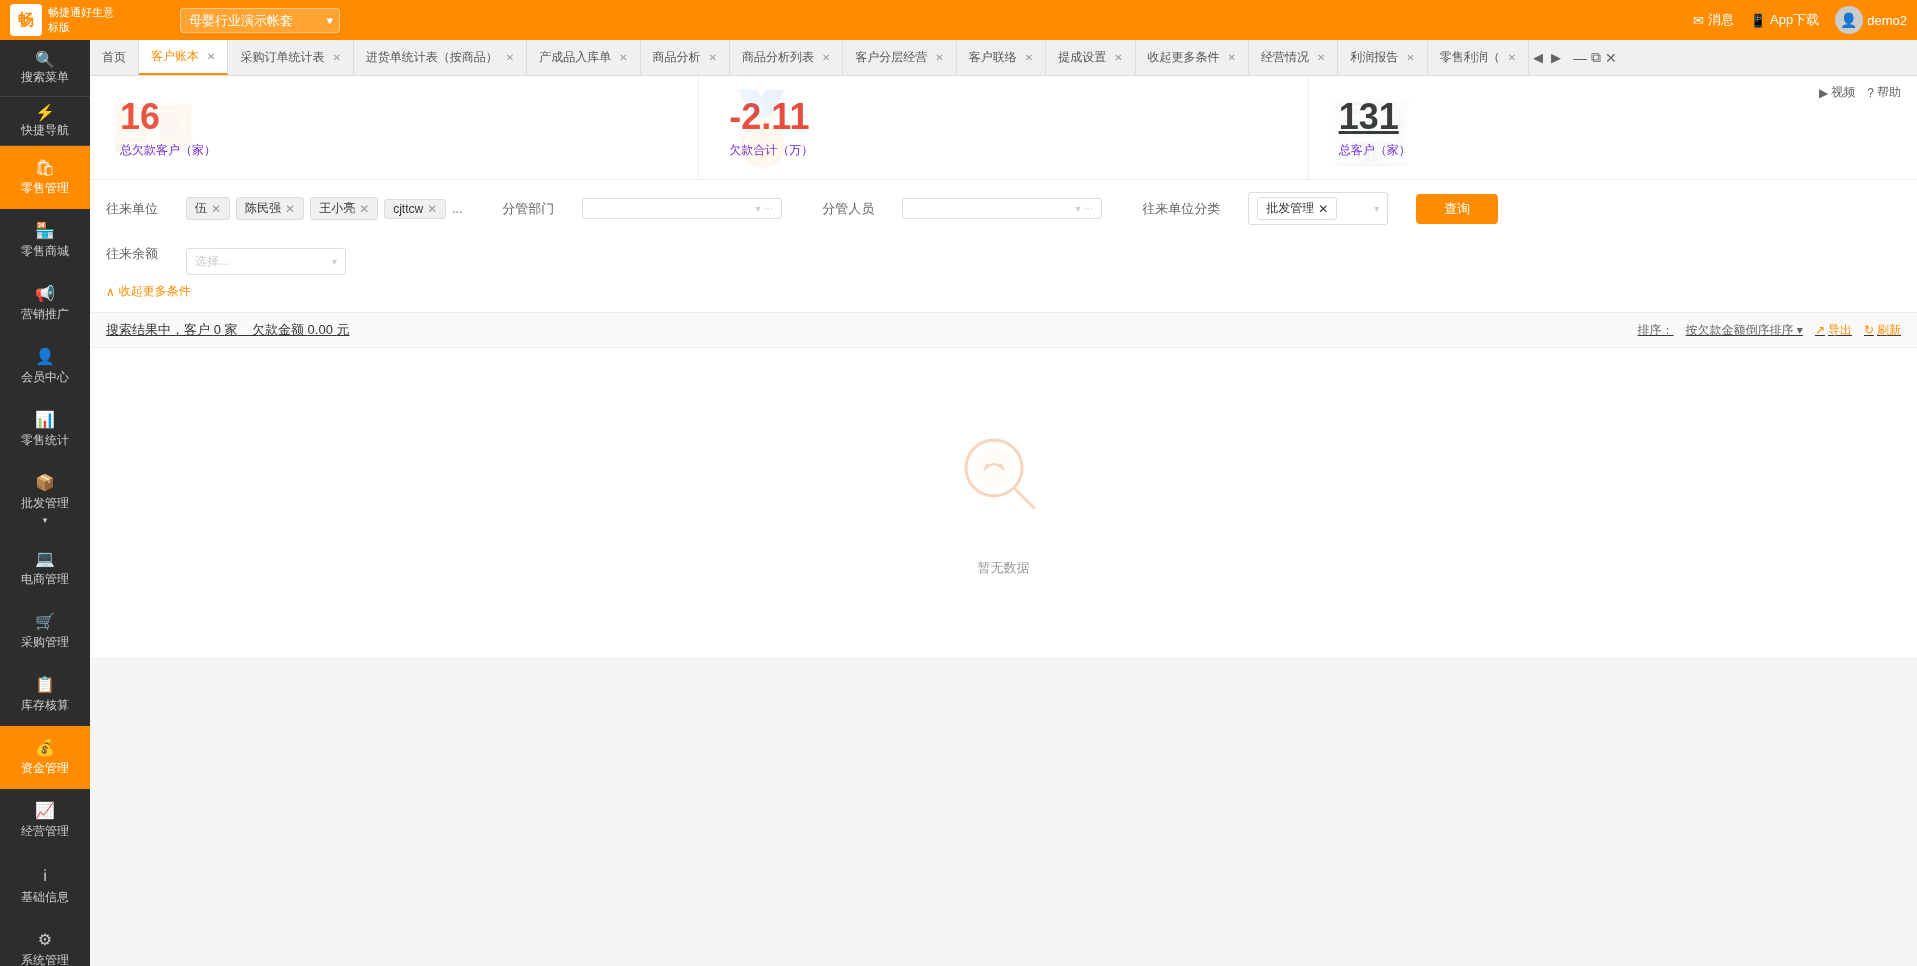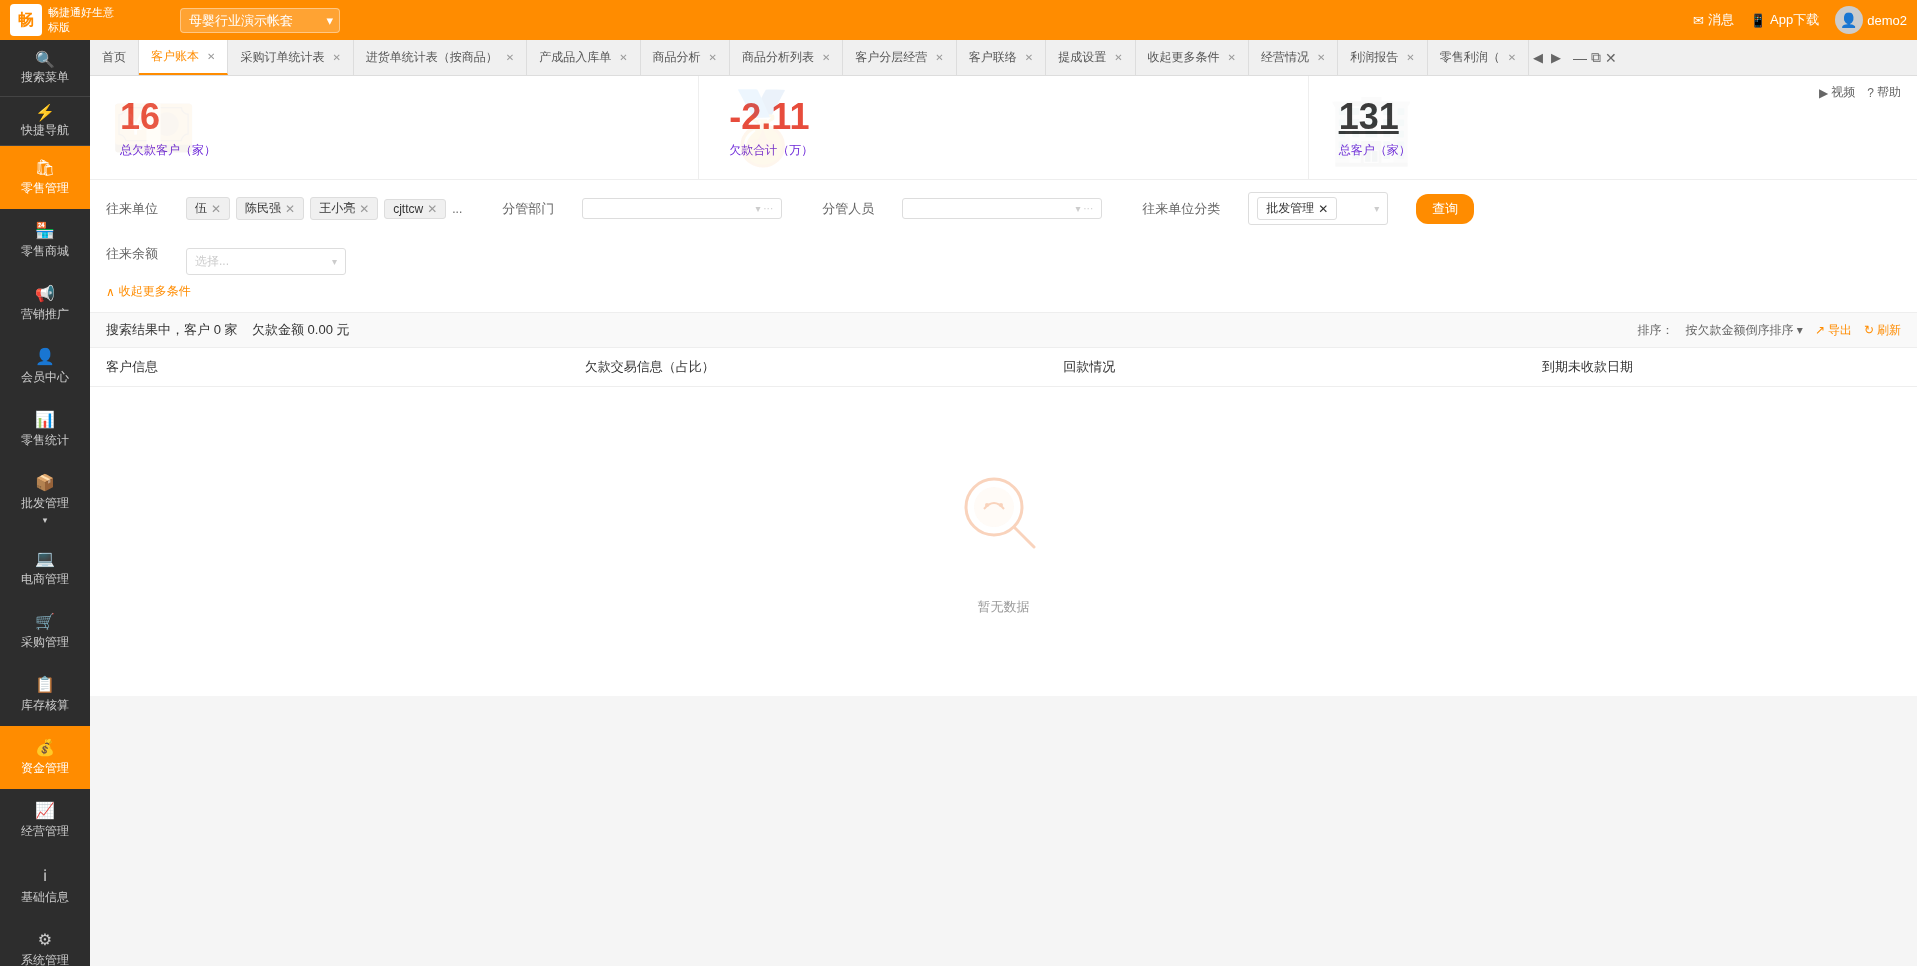--- a/index.html
+++ b/index.html
@@ -56,42 +56,42 @@
 
     
     .filter-area { background: white; padding: 12px 16px; border-bottom: 1px solid #eee; }
     .filter-row { display: flex; align-items: center; gap: 28px; margin-bottom: 8px; flex-wrap: wrap; }
     .filter-label { color: #666; font-size: 13px; white-space: nowrap; }
     .filter-tags { display: flex; align-items: center; gap: 6px; flex-wrap: wrap; }
     .filter-input-wrapper { border: 1px solid #ddd; border-radius: 3px; padding: 4px 8px; font-size: 12px; min-width: 120px; background: white; display: flex; align-items: center; gap: 4px; }
     .collapse-btn { display: flex; align-items: center; gap: 4px; color: #ff8c00; font-size: 12px; cursor: pointer; margin: 0 auto; }
 
     
-    .result-bar { background: #f9f9f9; padding: 8px 16px; display: flex; align-items: center; justify-content: space-between; border-bottom: 1px solid #eee; }
+    .result-bar { background: #f9f9f9; padding: 8px 16px; display: flex; align-items: center; justify-content: space-between; border-bottom: 1px solid #eee; text-decoration: underline; }
     .result-info { font-size: 13px; color: #666; }
     .result-info span { color: #333; }
     .result-actions { display: flex; align-items: center; gap: 12px; font-size: 12px; color: #666; }
     .result-actions .action-btn { display: flex; align-items: center; gap: 3px; cursor: pointer; color: #ff8c00; }
 
     
     .data-table { width: 100%; background: white; }
     .table-header { display: flex; padding: 10px 16px; border-bottom: 1px solid #eee; background: white; }
     .table-header .col { font-size: 13px; color: #333; font-weight: normal; }
     .col-customer { flex: 2; }
     .col-debt { flex: 2; }
     .col-repayment { flex: 2; }
     .col-date { flex: 1.5; }
 
     
     .empty-state { display: flex; flex-direction: column; align-items: center; justify-content: center; padding: 80px 16px; }
     .empty-icon { font-size: 80px; margin-bottom: 12px; opacity: 0.5; }
     .empty-text { color: #999; font-size: 13px; }
 
     
-    .query-btn { background: #ff8c00; color: white; border: none; border-radius: 12px; padding: 6px 16px; font-size: 13px; cursor: pointer; }
+    .query-btn { background: #ff8c00; color: white; border: none; border-radius: 4px; padding: 6px 28px; font-size: 13px; cursor: pointer; }
 
     
     .tag-item { display: inline-flex; align-items: center; background: #f0f0f0; border: 1px solid #ddd; border-radius: 3px; padding: 2px 8px; font-size: 12px; gap: 4px; }
     .tag-item .close { cursor: pointer; color: #999; }
     .tag-more-btn { color: #666; cursor: pointer; font-size: 12px; }
 
     .category-tag { background: white; border: 1px solid #ddd; border-radius: 3px; padding: 2px 8px; font-size: 12px; display: inline-flex; align-items: center; gap: 4px; }
   </style>
 </head>
 <body>
@@ -381,26 +381,20 @@
               <span>导出</span>
             </span>
             <span class="action-btn">
               <span>↻</span>
               <span>刷新</span>
             </span>
           </div>
         </div>
 
         <div class="data-table">
-          <div class="table-header">
-            <div class="col col-customer">客户信息</div>
-            <div class="col col-debt">欠款交易信息（占比）</div>
-            <div class="col col-repayment">回款情况</div>
-            <div class="col col-date">到期未收款日期</div>
-          </div>
 
           <div class="empty-state">
             <div class="empty-icon">
               <svg width="100" height="100" viewBox="0 0 100 100" fill="none" xmlns="http://www.w3.org/2000/svg">
                 <circle cx="40" cy="40" r="28" stroke="#f4a87c" stroke-width="3" fill="white" fill-opacity="0.5"></circle>
                 <line x1="60" y1="60" x2="80" y2="80" stroke="#f4a87c" stroke-width="3" stroke-linecap="round"></line>
                 <circle cx="40" cy="40" r="20" fill="#fde8d8" fill-opacity="0.4"></circle>
                 <path d="M30 42 Q40 30 50 42" stroke="#f4a87c" stroke-width="2" fill="none"></path>
                 <circle cx="33" cy="38" r="2" fill="#f4a87c"></circle>
                 <circle cx="47" cy="38" r="2" fill="#f4a87c"></circle>

